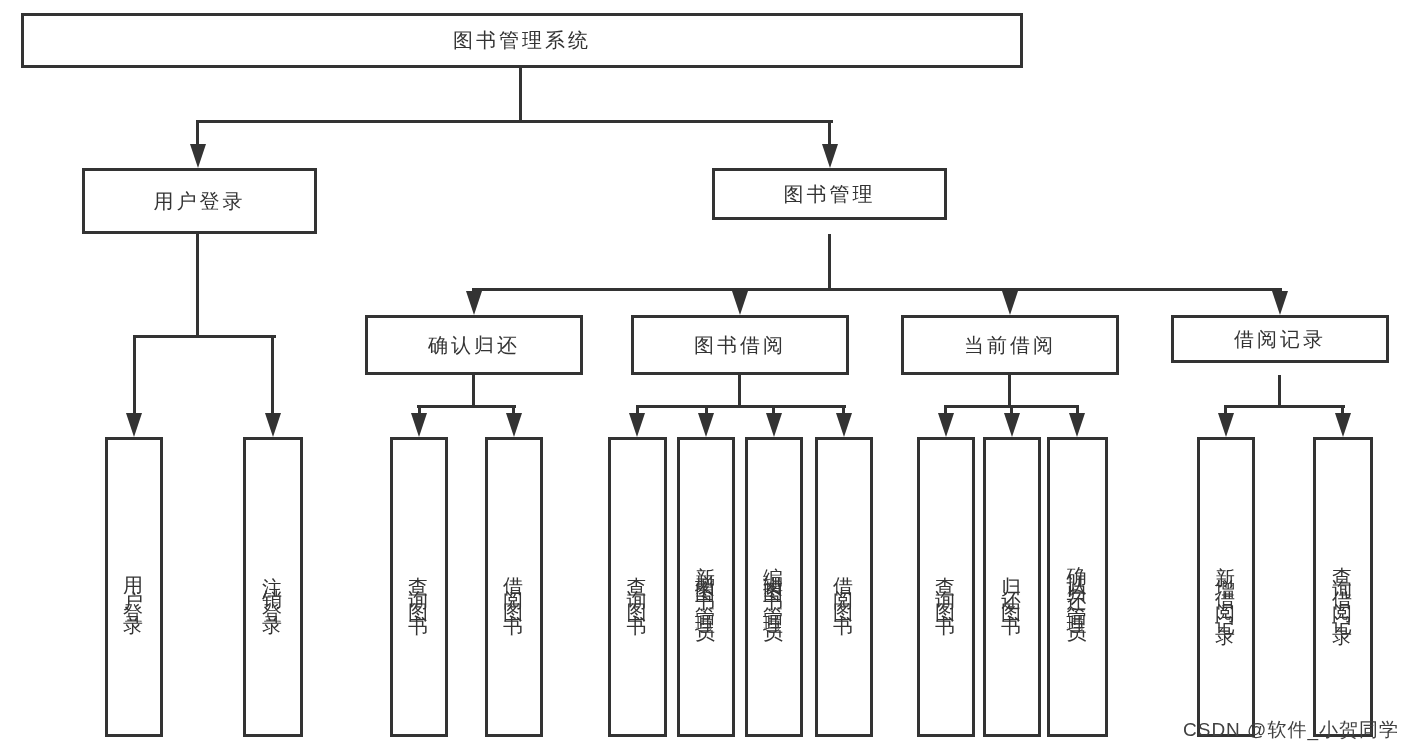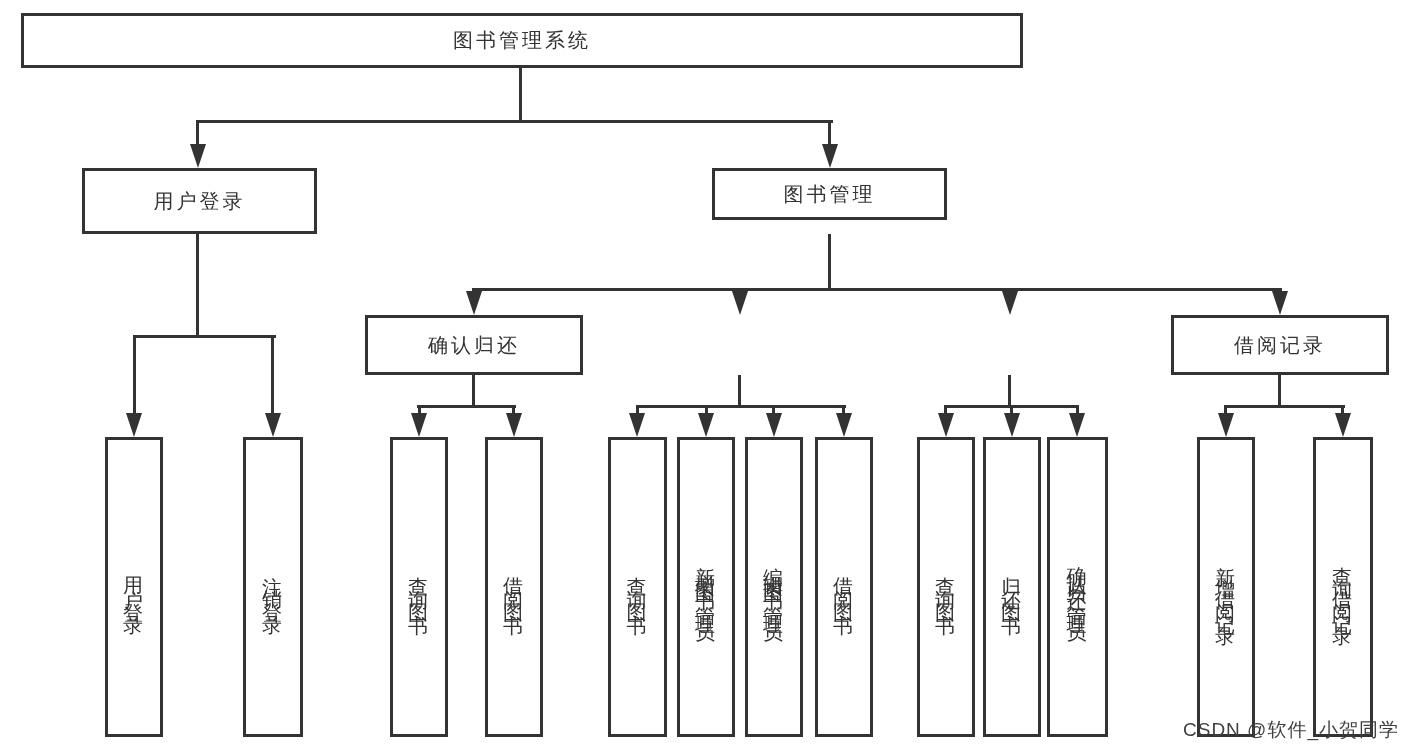--- a/index.html
+++ b/index.html
@@ -96,21 +96,27 @@
   <div class="vline" style="left:738px; top:288px; height:8px;"></div>
   <div class="arrow" style="left:732px; top:291px;"></div>
   <div class="vline" style="left:1008px; top:288px; height:8px;"></div>
   <div class="arrow" style="left:1002px; top:291px;"></div>
   <div class="vline" style="left:1278px; top:288px; height:8px;"></div>
   <div class="arrow" style="left:1272px; top:291px;"></div>
 
   <div class="box" style="left:365px; top:315px; width:218px; height:60px;">
     <span class="hlabel">确认归还</span>
   </div>
-  <div class="box" style="left:1171px; top:315px; width:218px; height:60px;">
+  <div class="box" style="left:631px; top:315px; width:218px; height:60px;">
+    <span class="hlabel">图书借阅</span>
+  </div>
+  <div class="box" style="left:901px; top:315px; width:218px; height:60px;">
+    <span class="hlabel">当前借阅</span>
+  </div>
+  <div class="box" style="left:1171px; top:315px; width:218px; height:48px;">
     <span class="hlabel">借阅记录</span>
   </div>
 
   <div class="vline" style="left:472px; top:375px; height:32px;"></div>
   <div class="hline" style="left:417px; top:405px; width:99px;"></div>
   <div class="vline" style="left:418px; top:405px; height:12px;"></div>
   <div class="arrow" style="left:411px; top:413px;"></div>
   <div class="vline" style="left:512px; top:405px; height:12px;"></div>
   <div class="arrow" style="left:506px; top:413px;"></div>
 

